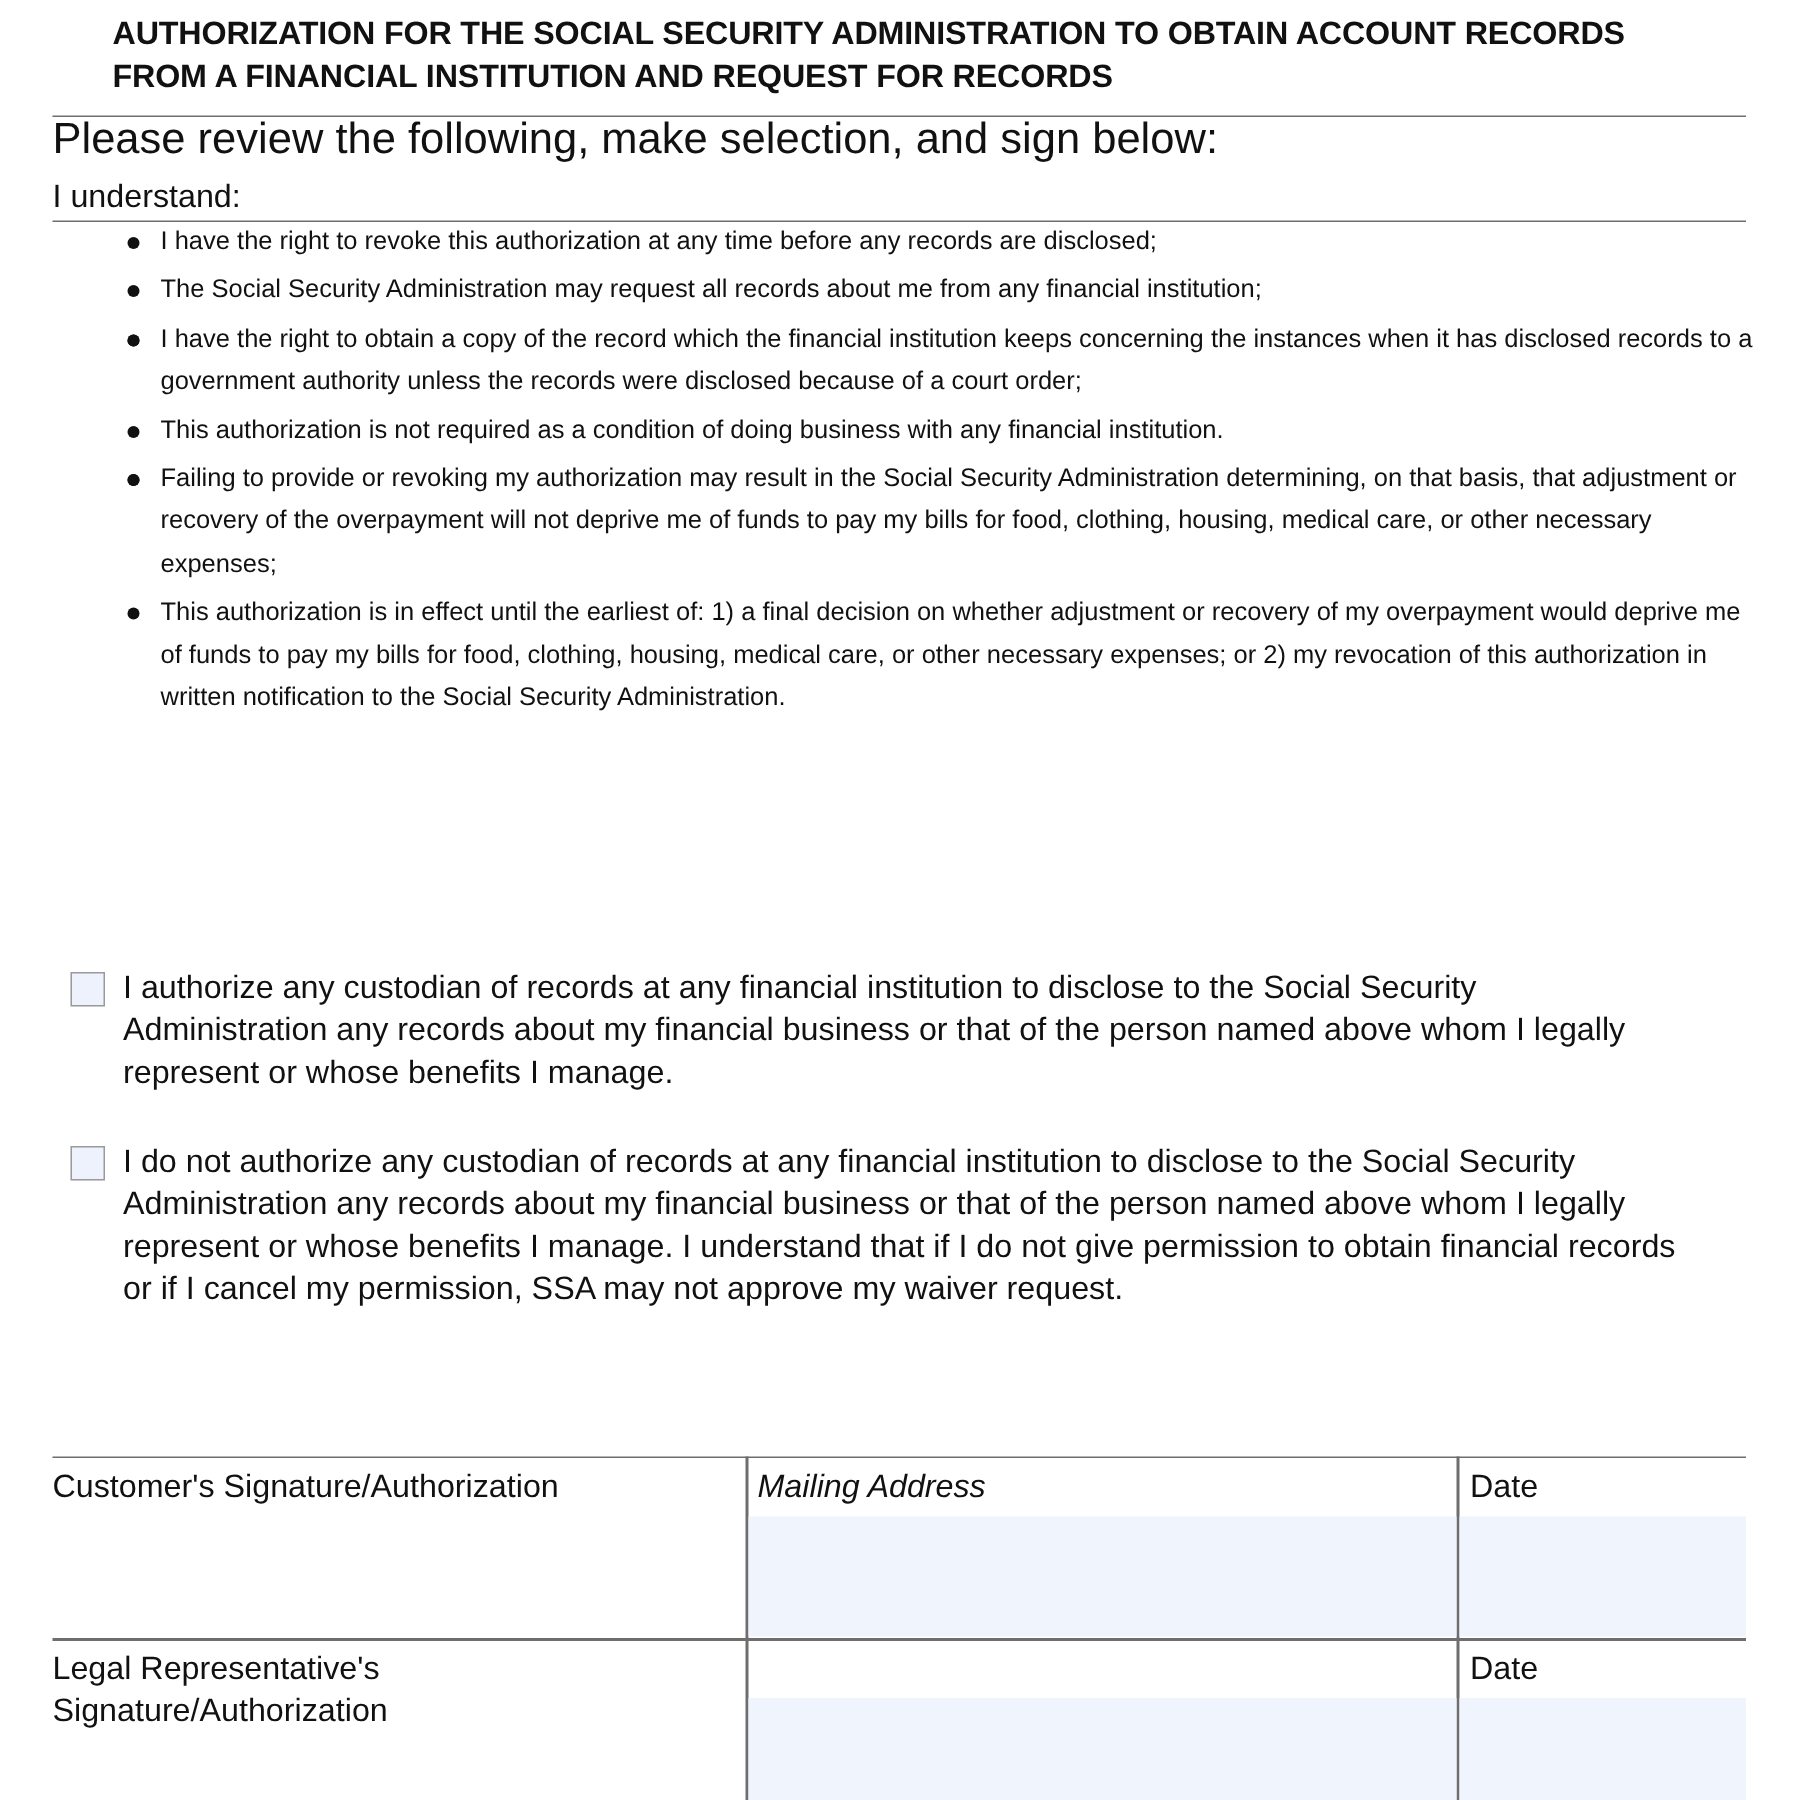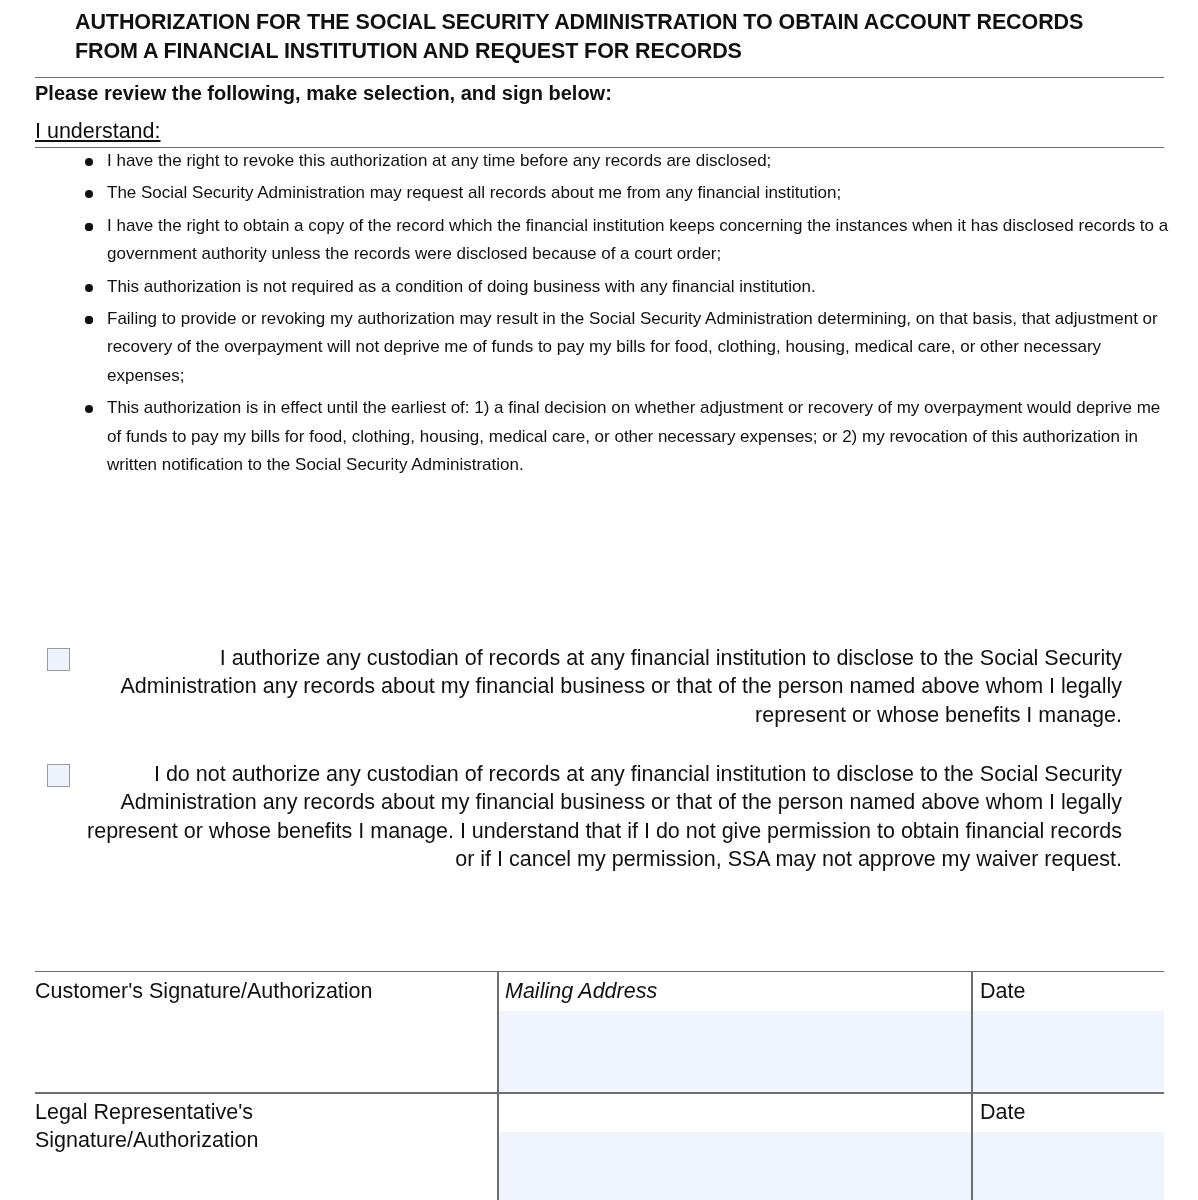--- a/index.html
+++ b/index.html
@@ -7,38 +7,38 @@
     width: 1198px; height: 1200px; overflow: hidden; position: relative;
     font-family: "Liberation Sans", sans-serif; color: #111111;
   }
   .title {
     position: absolute; left: 35px; top: 8px; width: 1140px;
     font-weight: bold; font-size: 21.5px; line-height: 29px; letter-spacing: -0.1px; margin-left: 40px;
   }
   .rule { position: absolute; left: 35px; width: 1129px; height: 0; border-top: 1px solid #6e6e6e; }
   .rule.r1 { top: 77px; }
   .rule.r2 { top: 147px; }
-  .intro { position: absolute; left: 35px; top: 80px; font-size: 20px; line-height: 26px; font-weight: bold; }
-  .understand { position: absolute; left: 35px; top: 118px; font-size: 21.5px; line-height: 26px; text-decoration: underline; }
+  .intro { position: absolute; left: 35px; top: 80px; font-size: 29px; line-height: 26px; }
+  .understand { position: absolute; left: 35px; top: 118px; font-size: 21.5px; line-height: 26px; }
   .bullets {
     position: absolute; left: 82px; top: 147px; width: 1090px; margin: 0; padding: 0; list-style: none;
     font-size: 17px; line-height: 28.4px;
   }
   .bullets li { position: relative; padding-left: 25px; margin-bottom: 4px; }
   .bullets li .dot {
     position: absolute; left: 3px; top: 11px; width: 8px; height: 8px; border-radius: 50%; background: #111;
   }
   .choice { position: absolute; left: 47px; width: 1100px; font-size: 21.5px; line-height: 28.3px; }
   .choice.c1 { top: 644px; }
   .choice.c2 { top: 760px; }
   .choice .cb {
     position: absolute; left: 0; top: 4px; width: 23px; height: 23px; box-sizing: border-box;
     background: #eef2fc; border: 1px solid #9a9a9a; cursor: pointer;
   }
-  .choice .ctext { position: absolute; left: 35px; top: 0; width: 1040px; text-align: right; }
+  .choice .ctext { position: absolute; left: 35px; top: 0; width: 1040px; }
   .sigtable { position: absolute; left: 35px; top: 971px; width: 1129px; height: 271px; }
   .sigtable .hline { position: absolute; left: 0; width: 1129px; height: 0; border-top: 1px solid #6e6e6e; }
   .sigtable .hline.top { top: 0; }
   .sigtable .hline.mid { top: 121px; border-top: 2px solid #6e6e6e; }
   .sigtable .hline.bot { top: 269px; border-top: 2px solid #6e6e6e; }
   .sigtable .vline { position: absolute; top: 0; height: 271px; border-left: 2px solid #6e6e6e; }
   .sigtable .vline.v1 { left: 462px; }
   .sigtable .vline.v2 { left: 936px; }
   .cell-label { position: absolute; font-size: 21.5px; line-height: 28px; }
   .field {

